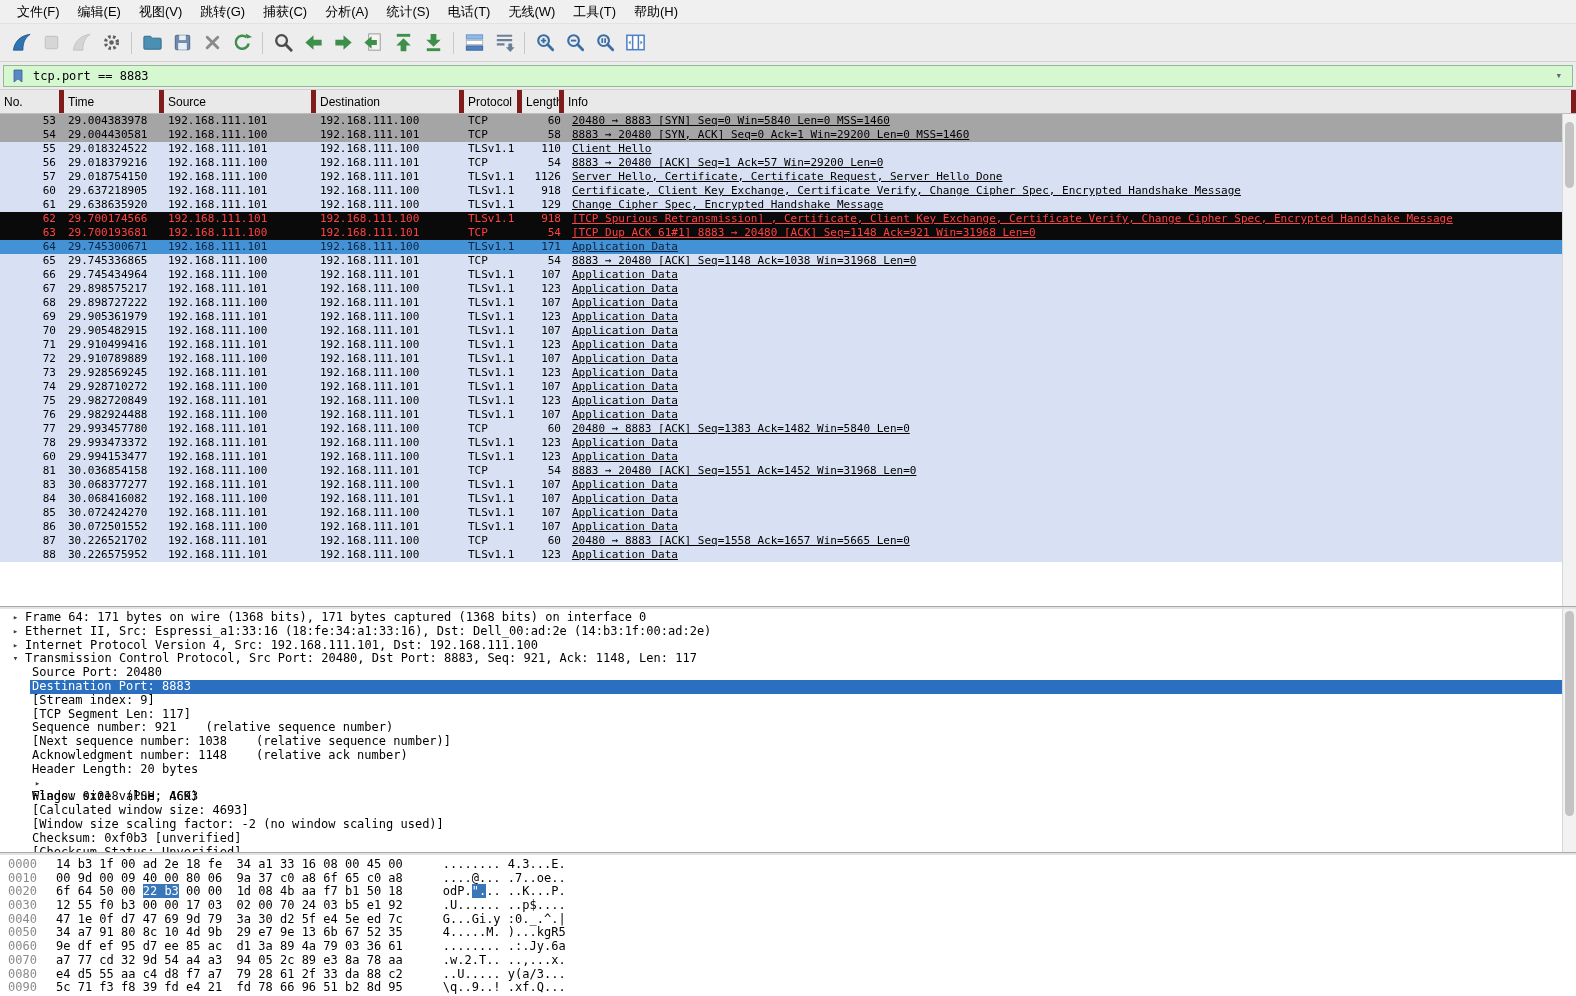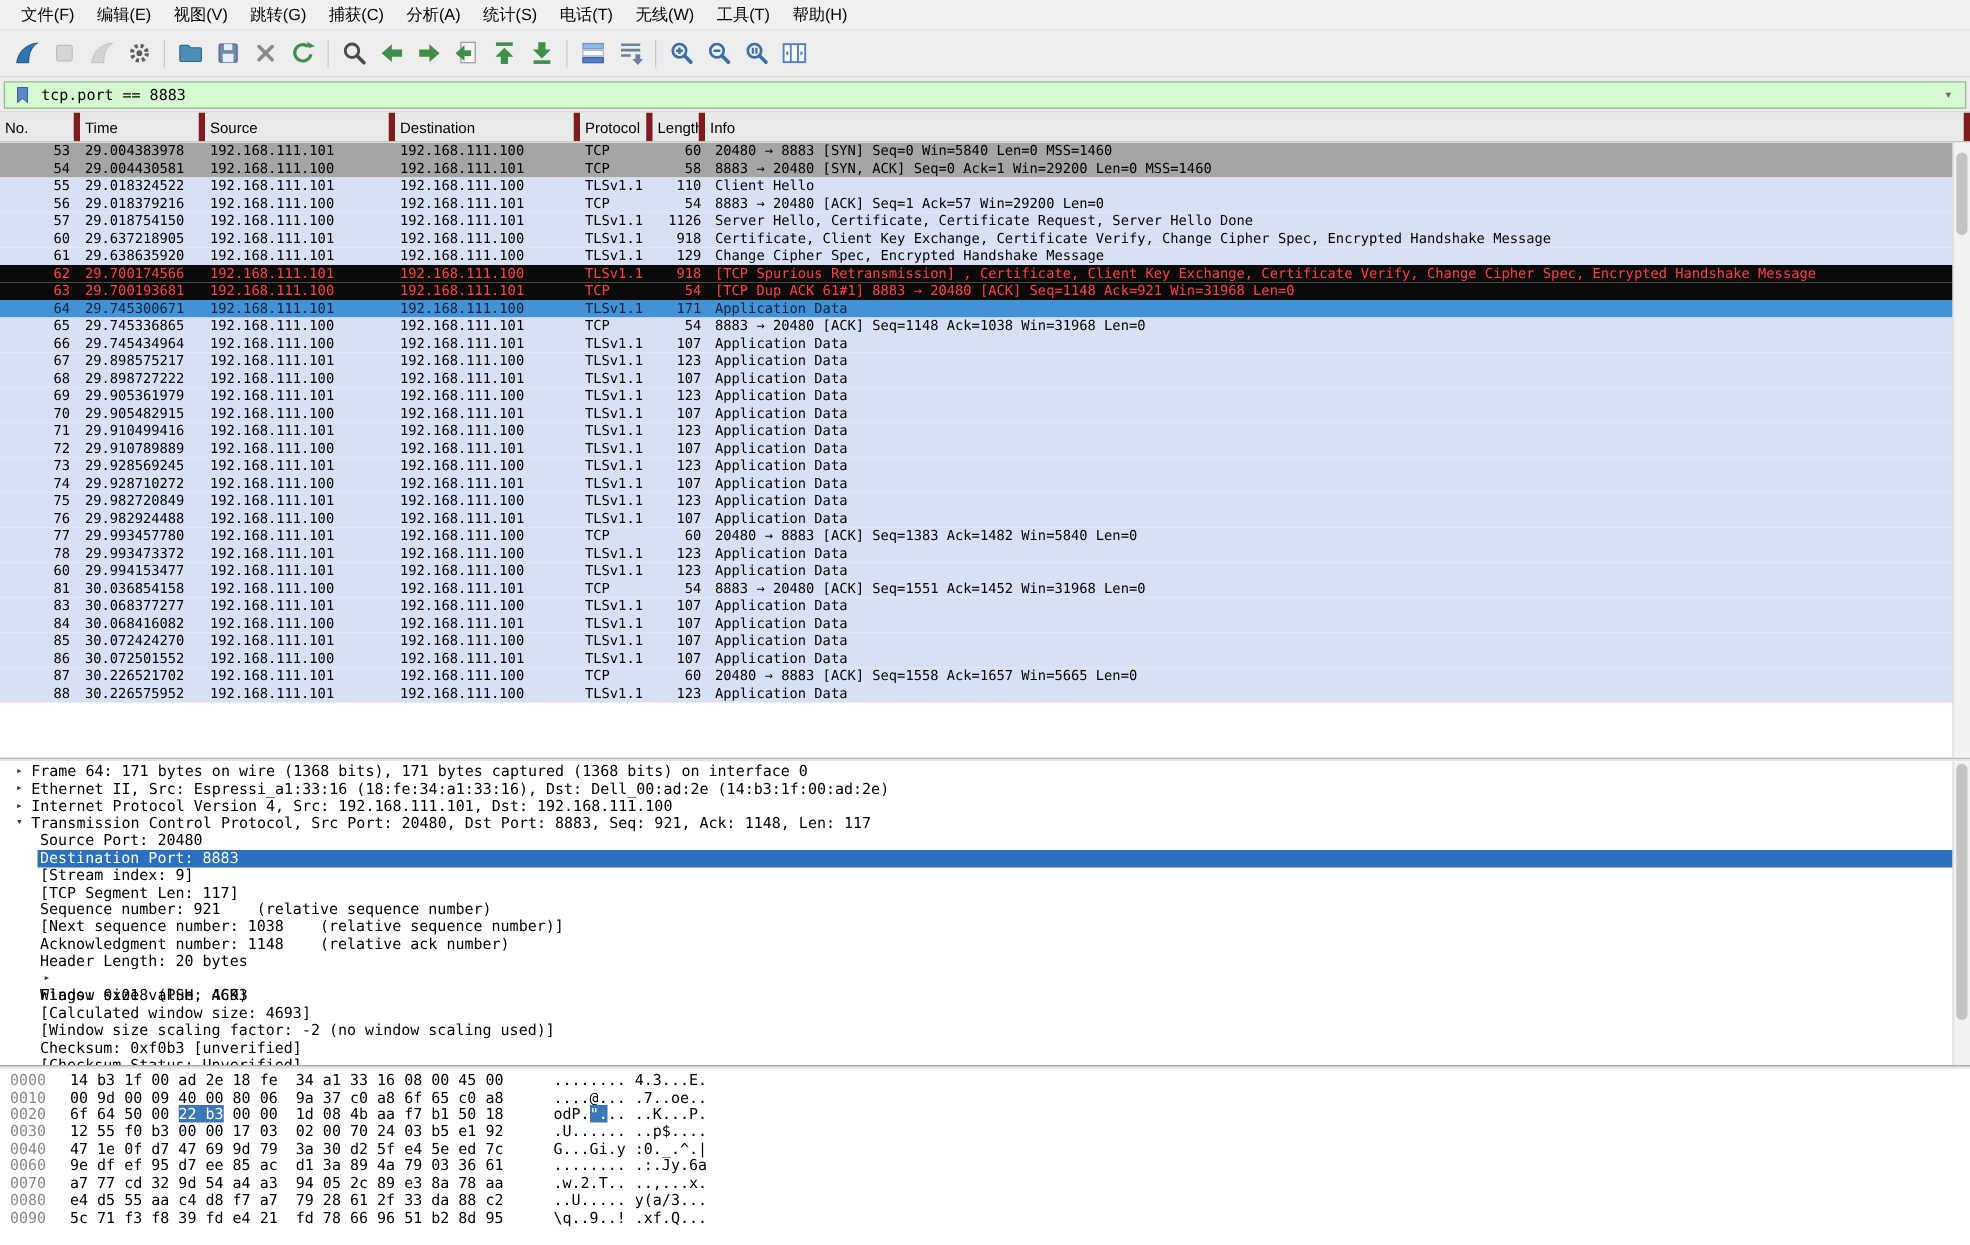--- a/index.html
+++ b/index.html
@@ -41,21 +41,21 @@
   .prow.syn { background:var(--row-syn-bg,#a5a5a5); }
   .prow.bad { background:var(--row-bad-bg,#0a0a0a); color:var(--row-bad-text,#ff4242); }
   .prow.selected { background:var(--row-selected-bg,#4492d6); color:var(--row-selected-text,#0b2240); }
   .pcell { overflow:hidden; }
   .c-no   { width:64px; text-align:right; padding-right:8px; flex:none; }
   .c-time { width:100px; padding-left:4px; flex:none; }
   .c-src  { width:152px; padding-left:4px; flex:none; }
   .c-dst  { width:148px; padding-left:4px; flex:none; }
   .c-proto{ width:58px; padding-left:4px; flex:none; }
   .c-len  { width:42px; text-align:right; padding-right:3px; flex:none; }
-  .c-info { flex:1; padding-left:8px; }
+  .c-info { flex:1; padding-left:8px;text-decoration:underline; }
   
   .vscroll { position:absolute; top:0; right:0; bottom:0; width:14px; background:#f2f2f2;
              border-left:1px solid #d8d8d8; }
   .vthumb { position:absolute; left:2px; right:2px; background:#c3c3c3; border-radius:5px; }
   
   .splitter { height:3px; background:#e3e3e3; border-top:1px solid #a8a8a8; }
   
   .details { height:243px; overflow:hidden; position:relative; background:#fff; padding-top:2px;
              font-family:"DejaVu Sans Mono", monospace; font-size:12px; }
   .dline { height:13.8px; line-height:13.8px; display:flex; padding-left:8px; white-space:pre; }
@@ -598,17 +598,18 @@
 </div>
 
 <div class="splitter"></div>
 
 <div class="hexpane">
     <div class="hrow"><span class="hoff">0000</span><span class="hbytes">14 b3 1f 00 ad 2e 18 fe  34 a1 33 16 08 00 45 00</span><span class="hascii">........ 4.3...E.</span></div>
     <div class="hrow"><span class="hoff">0010</span><span class="hbytes">00 9d 00 09 40 00 80 06  9a 37 c0 a8 6f 65 c0 a8</span><span class="hascii">....@... .7..oe..</span></div>
     <div class="hrow"><span class="hoff">0020</span><span class="hbytes"><span>6f 64 50 00 </span><span class="hl">22 b3</span><span> 00 00  1d 08 4b aa f7 b1 50 18</span></span><span class="hascii"><span>odP.</span><span class="hl">".</span><span>.. ..K...P.</span></span></div>
     <div class="hrow"><span class="hoff">0030</span><span class="hbytes">12 55 f0 b3 00 00 17 03  02 00 70 24 03 b5 e1 92</span><span class="hascii">.U...... ..p$....</span></div>
     <div class="hrow"><span class="hoff">0040</span><span class="hbytes">47 1e 0f d7 47 69 9d 79  3a 30 d2 5f e4 5e ed 7c</span><span class="hascii">G...Gi.y :0._.^.|</span></div>
+    <div class="hrow"><span class="hoff">0050</span><span class="hbytes">34 a7 91 80 8c 10 4d 9b  29 e7 9e 13 6b 67 52 35</span><span class="hascii">4.....M. )...kgR5</span></div>
     <div class="hrow"><span class="hoff">0060</span><span class="hbytes">9e df ef 95 d7 ee 85 ac  d1 3a 89 4a 79 03 36 61</span><span class="hascii">........ .:.Jy.6a</span></div>
     <div class="hrow"><span class="hoff">0070</span><span class="hbytes">a7 77 cd 32 9d 54 a4 a3  94 05 2c 89 e3 8a 78 aa</span><span class="hascii">.w.2.T.. ..,...x.</span></div>
     <div class="hrow"><span class="hoff">0080</span><span class="hbytes">e4 d5 55 aa c4 d8 f7 a7  79 28 61 2f 33 da 88 c2</span><span class="hascii">..U..... y(a/3...</span></div>
     <div class="hrow"><span class="hoff">0090</span><span class="hbytes">5c 71 f3 f8 39 fd e4 21  fd 78 66 96 51 b2 8d 95</span><span class="hascii">\q..9..! .xf.Q...</span></div>
   </div>
 
 </body></html>

